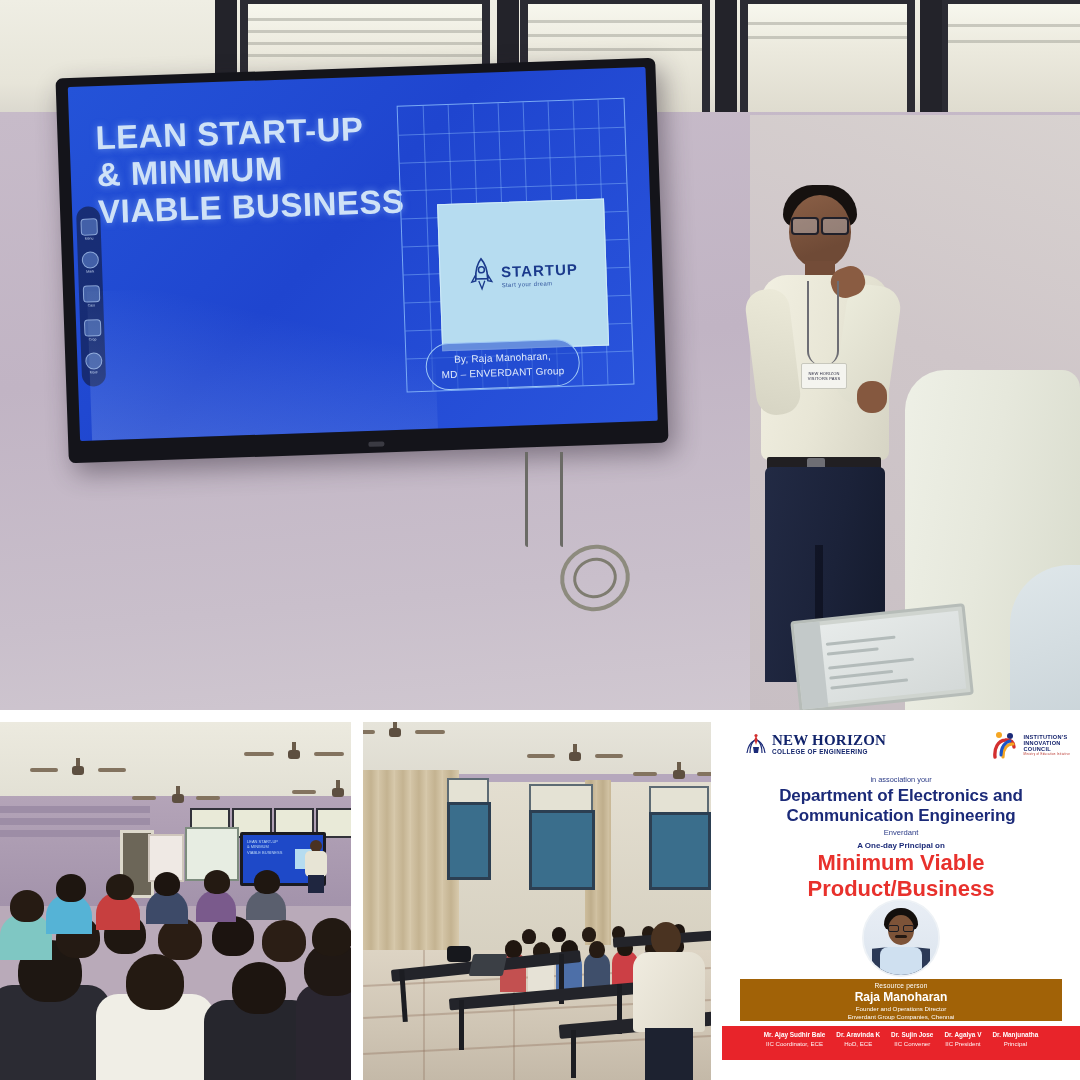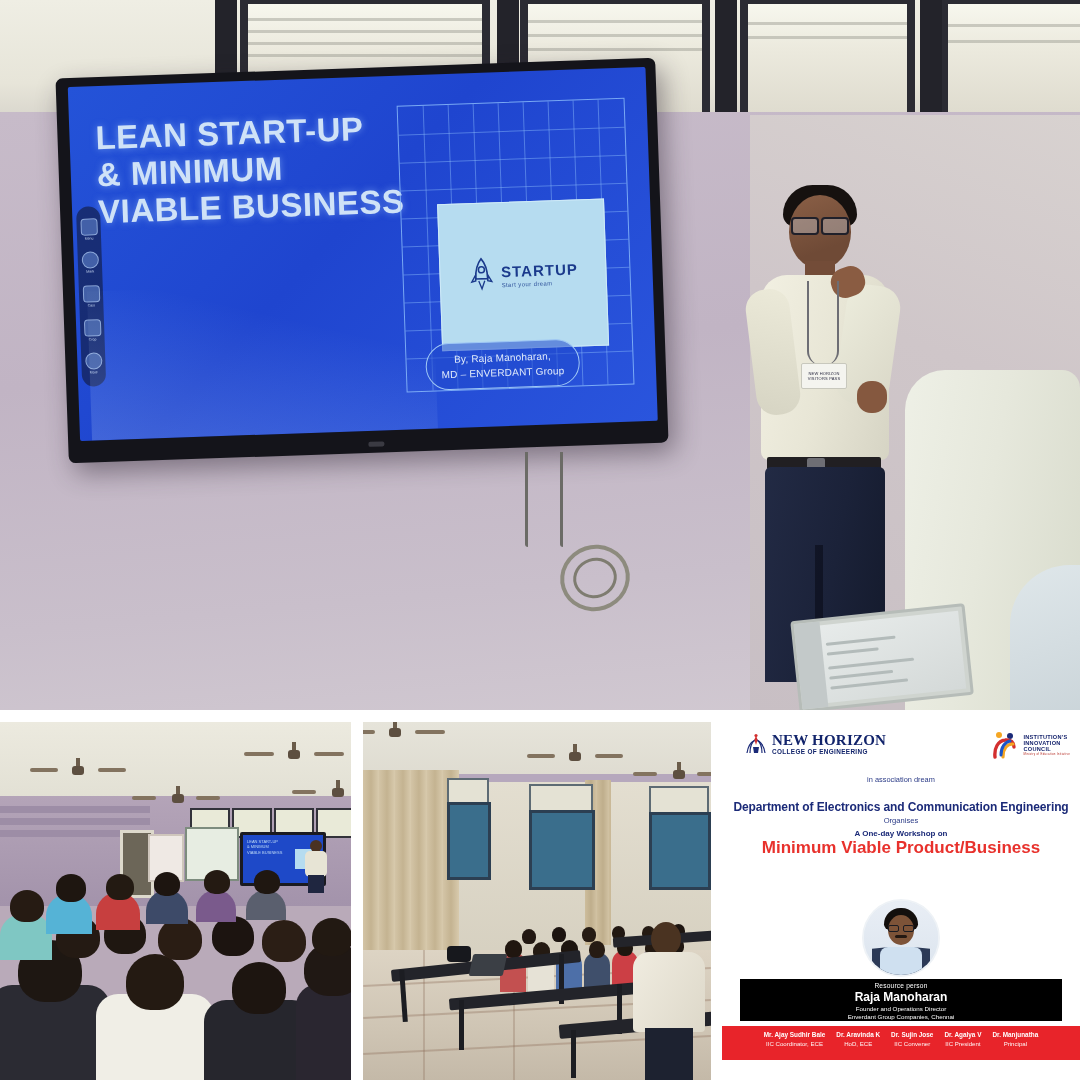--- a/index.html
+++ b/index.html
@@ -173,41 +173,41 @@
   .nh-t2{font-size:6.4px;font-weight:700;color:#12246b;letter-spacing:.35px;margin-top:1px;}
   .iic-logo{position:absolute;right:10px;top:2px;display:flex;align-items:center;gap:4px;}
   .iic-mark{position:relative;width:26px;height:28px;}
   .iic-text{line-height:1.12;}
   .iic-text div{font-size:5.6px;font-weight:700;color:#16246d;letter-spacing:.3px;}
   .iic-sub{font-size:2.8px!important;font-weight:400!important;color:#b3261e!important;margin-top:1px;}
 
   .pl-body{position:absolute;left:0;top:58px;width:100%;text-align:center;}
   .l-iic{font-size:12.6px;font-weight:700;color:#1b2a78;letter-spacing:.1px;}
   .l-assoc{font-size:7.4px;color:#2a3a86;margin-top:2px;}
-  .l-dept{font-size:12px;font-weight:700;color:#1b2a78;margin-top:16px;letter-spacing:-.1px;}
+  .l-dept{font-size:17px;font-weight:700;color:#1b2a78;margin-top:2px;letter-spacing:-.1px;}
   .l-org{font-size:7.6px;color:#2a3a86;margin-top:2px;}
   .l-oneday{font-size:8px;font-weight:700;color:#1b2a78;margin-top:4px;}
   .l-title1{font-size:19px;font-weight:700;color:#e8312c;margin-top:6px;line-height:1.18;}
-  .l-title2{font-size:17px;font-weight:700;color:#e8312c;line-height:1.18;}
+  .l-title2{font-size:22px;font-weight:700;color:#e8312c;line-height:1.18;}
 
   .portrait{position:absolute;left:50%;transform:translateX(-50%);top:186px;width:74px;height:74px;
     border-radius:50%;overflow:hidden;background:#dfe8f2;box-shadow:0 0 0 2px #eef2f6;}
   .po-bg{position:absolute;inset:0;background:linear-gradient(180deg,#e9eef5 0%,#dbe4ee 100%);}
   .po-hair{position:absolute;left:20px;top:7px;width:34px;height:22px;border-radius:17px 17px 6px 6px;background:#130f0d;}
   .po-face{position:absolute;left:24px;top:14px;width:26px;height:30px;border-radius:13px/15px;background:#7d5338;}
   .po-gl{position:absolute;left:24px;top:24px;width:26px;height:7px;}
   .po-gl:before,.po-gl:after{content:"";position:absolute;top:0;width:11px;height:7px;
     border:1.3px solid #1b1b22;border-radius:2px;box-sizing:border-box;}
   .po-gl:before{left:0;} .po-gl:after{right:0;}
   .po-mo{position:absolute;left:31px;top:34px;width:12px;height:2.5px;background:#241812;border-radius:2px;}
   .po-shirt{position:absolute;left:16px;top:46px;width:42px;height:30px;border-radius:8px 8px 0 0;background:#cfe0f0;}
   .po-coat{position:absolute;left:8px;top:46px;width:58px;height:30px;background:#2c3a57;
     clip-path:polygon(0 100%,0 6%,30% 0,42% 26%,58% 26%,70% 0,100% 6%,100% 100%);}
 
-  .orange{position:absolute;left:18px;top:264px;width:322px;height:42px;background:#000000;
+  .orange{position:absolute;left:18px;top:264px;width:322px;height:42px;background:#a16207;
     text-align:center;color:#ffffff;padding-top:3px;box-sizing:border-box;}
   .o-rp{font-size:6.6px;letter-spacing:.2px;}
   .o-name{font-size:12px;font-weight:700;margin-top:1px;}
   .o-role1{font-size:6.2px;margin-top:1px;}
   .o-role2{font-size:6.2px;margin-top:1px;}
 
   .dateline{position:absolute;left:0;top:310px;width:100%;display:flex;align-items:center;
     justify-content:center;gap:16px;color:#1b2a78;font-size:11px;font-weight:700;}
   .dl-item{display:flex;align-items:center;gap:4px;}
 
@@ -568,24 +568,24 @@
         <div class="iic-text">
           <div>INSTITUTION'S</div>
           <div>INNOVATION</div>
           <div>COUNCIL</div>
           <div class="iic-sub">Ministry of Education Initiative</div>
         </div>
       </div>
     </div>
 
     <div class="pl-body">
-      <div class="l-assoc">in association dream</div>
+      <div class="l-assoc">in association your</div>
       <div class="l-dept">Department of Electronics and Communication Engineering</div>
-      <div class="l-org">Organises</div>
-      <div class="l-oneday">A One-day Workshop on</div>
+      <div class="l-org">Enverdant</div>
+      <div class="l-oneday">A One-day Principal on</div>
       <div class="l-title2">Minimum Viable Product/Business</div>
     </div>
 
     <div class="portrait">
       <div class="po-bg"></div>
       <div class="po-coat"></div>
       <div class="po-shirt"></div>
       <div class="po-hair"></div>
       <div class="po-face"></div>
       <div class="po-gl"></div>

